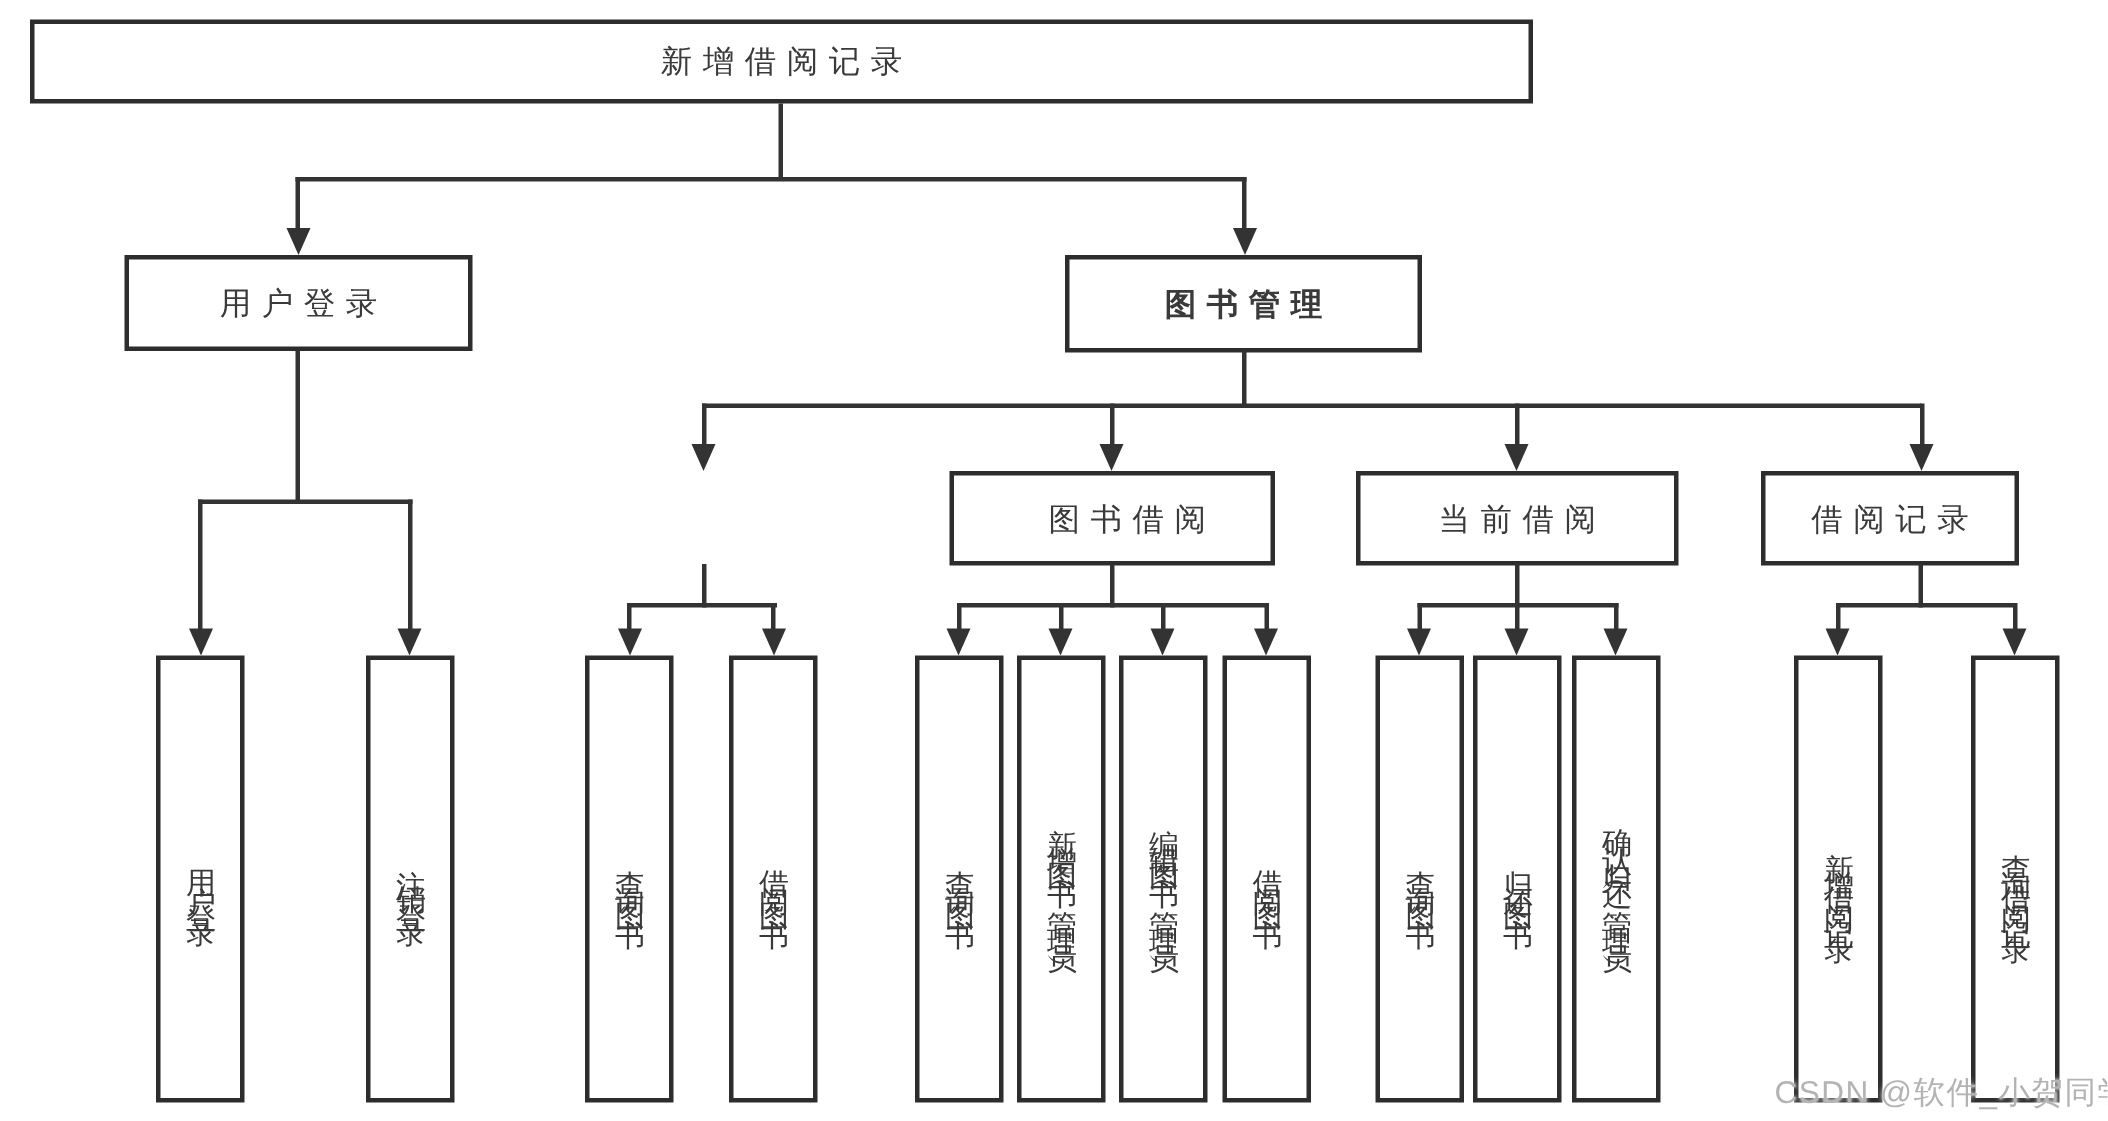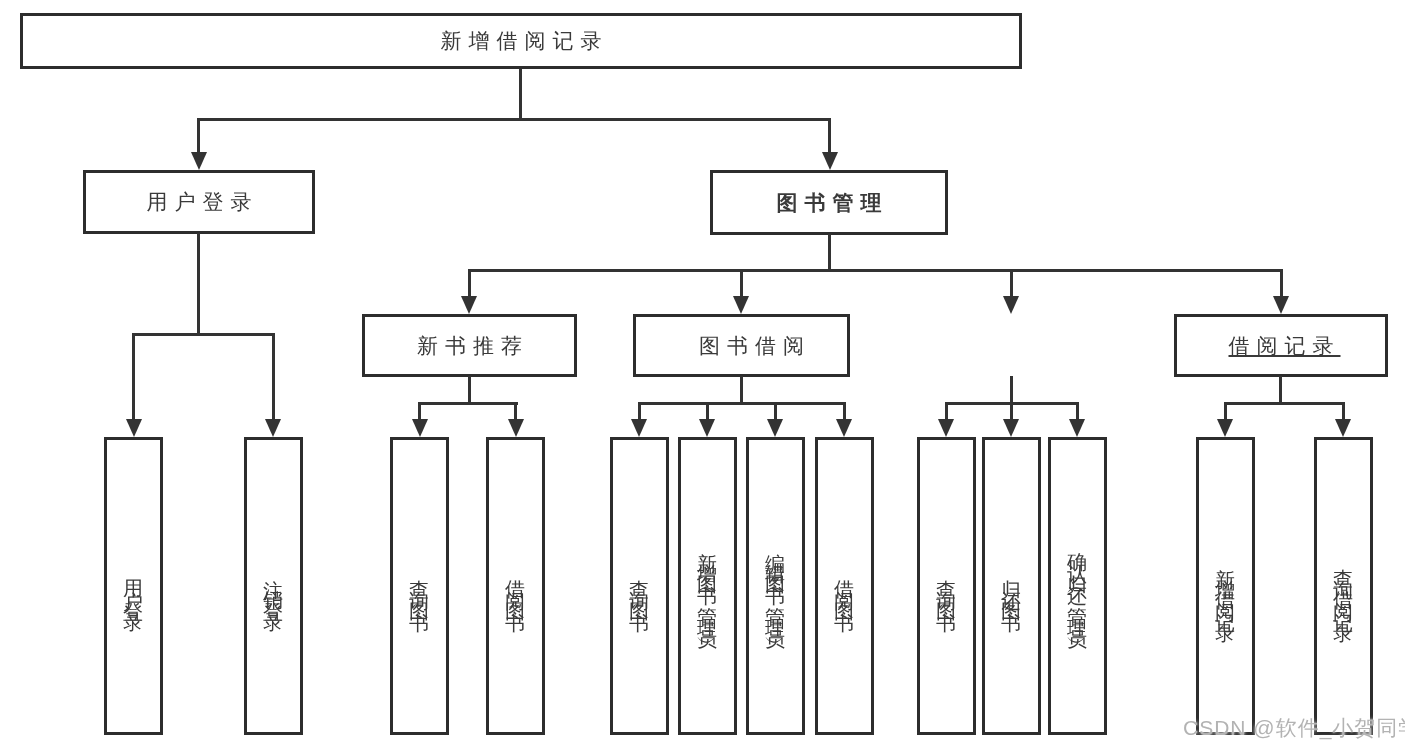--- a/index.html
+++ b/index.html
@@ -94,23 +94,23 @@
   <div class="hline" style="left:468px;top:269px;width:813px;height:3px;"></div>
   <div class="vline" style="left:468px;top:269px;width:3px;height:28px;"></div>
   <div class="arrow" style="left:461px;top:296px;"></div>
   <div class="vline" style="left:740px;top:269px;width:3px;height:28px;"></div>
   <div class="arrow" style="left:733px;top:296px;"></div>
   <div class="vline" style="left:1010px;top:269px;width:3px;height:28px;"></div>
   <div class="arrow" style="left:1003px;top:296px;"></div>
   <div class="vline" style="left:1280px;top:269px;width:3px;height:28px;"></div>
   <div class="arrow" style="left:1273px;top:296px;"></div>
 
-  <div class="box" style="left:362px;top:314px;width:215px;height:63px;">新书推荐</div>
   <div class="box" style="left:633px;top:314px;width:217px;height:63px;padding-left:20px;">图书借阅</div>
-  <div class="box" style="left:1174px;top:314px;width:214px;height:63px;text-decoration:underline;">借阅记录</div>
+  <div class="box" style="left:904px;top:314px;width:215px;height:63px;">当前借阅</div>
+  <div class="box" style="left:1174px;top:314px;width:172px;height:63px;">借阅记录</div>
 
   <div class="vline" style="left:468px;top:376px;width:3px;height:29px;"></div>
   <div class="hline" style="left:418px;top:402px;width:100px;height:3px;"></div>
   <div class="vline" style="left:418px;top:402px;width:3px;height:19px;"></div>
   <div class="arrow" style="left:412px;top:419px;"></div>
   <div class="vline" style="left:514px;top:402px;width:3px;height:19px;"></div>
   <div class="arrow" style="left:508px;top:419px;"></div>
 
   <div class="vline" style="left:740px;top:376px;width:3px;height:29px;"></div>
   <div class="hline" style="left:638px;top:402px;width:208px;height:3px;"></div>

